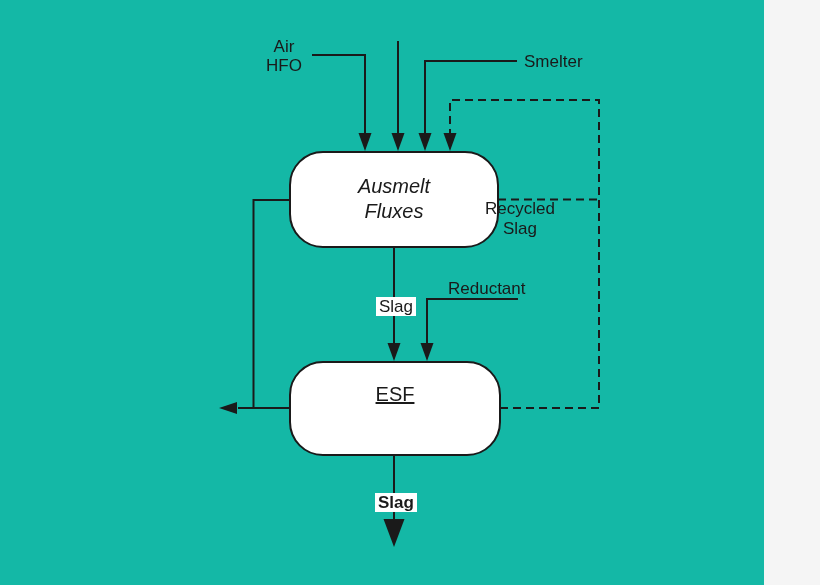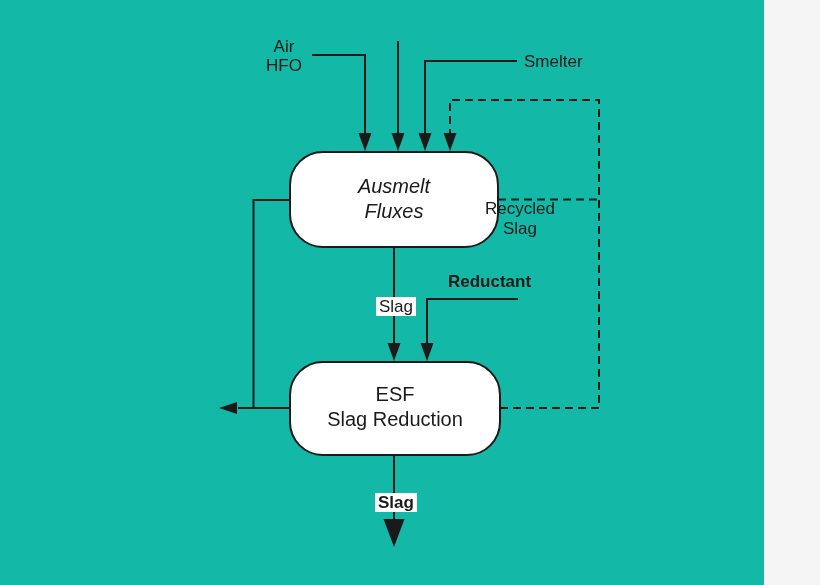--- a/index.html
+++ b/index.html
@@ -39,24 +39,24 @@
     color: #1a1a1a;
     font-size: 20px;
     line-height: 25px;
     text-align: center;
   }
   
   #lbl-air-hfo   { left: 254px; top: 37px;  width: 60px; }
   #lbl-fluxes    { left: 524px; top: 52px; }
   #lbl-recycled  { left: 480px; top: 156px; width: 80px; line-height: 20px; margin-top: 43px; }
   #lbl-slag-mid  { left: 376px; top: 297px; }
-  #lbl-reductant { left: 448px; top: 272px; font-weight: bold; }
+  #lbl-reductant { left: 448px; top: 279px; }
   #lbl-slag-bot  { left: 375px; top: 493px; }
   #lbl-ausmelt   { left: 290px; top: 174px; width: 208px; font-style: italic; }
-  #lbl-esf       { left: 290px; top: 382px; width: 210px; }
+  #lbl-esf       { left: 290px; top: 382px; width: 210px; text-decoration: underline; }
 </style>
 </head>
 <body>
 
 <div id="stage">
 
   <svg id="diagram-svg" width="820" height="585" viewBox="0 0 820 585">
     <g fill="none" stroke="#1a1a1a" stroke-width="2">
 
       <path d="M312,55 H365 V136"></path>
@@ -112,16 +112,15 @@
 
   <div id="lbl-slag-bot" class="lbl on-line bold">Slag</div>
 
   <div id="lbl-ausmelt" class="node-label">
     <div>Ausmelt</div>
     <div>Fluxes</div>
   </div>
 
   <div id="lbl-esf" class="node-label">
     <div>ESF</div>
-    <div>Slag Reduction</div>
   </div>
 
 </div>
 
 </body></html>

